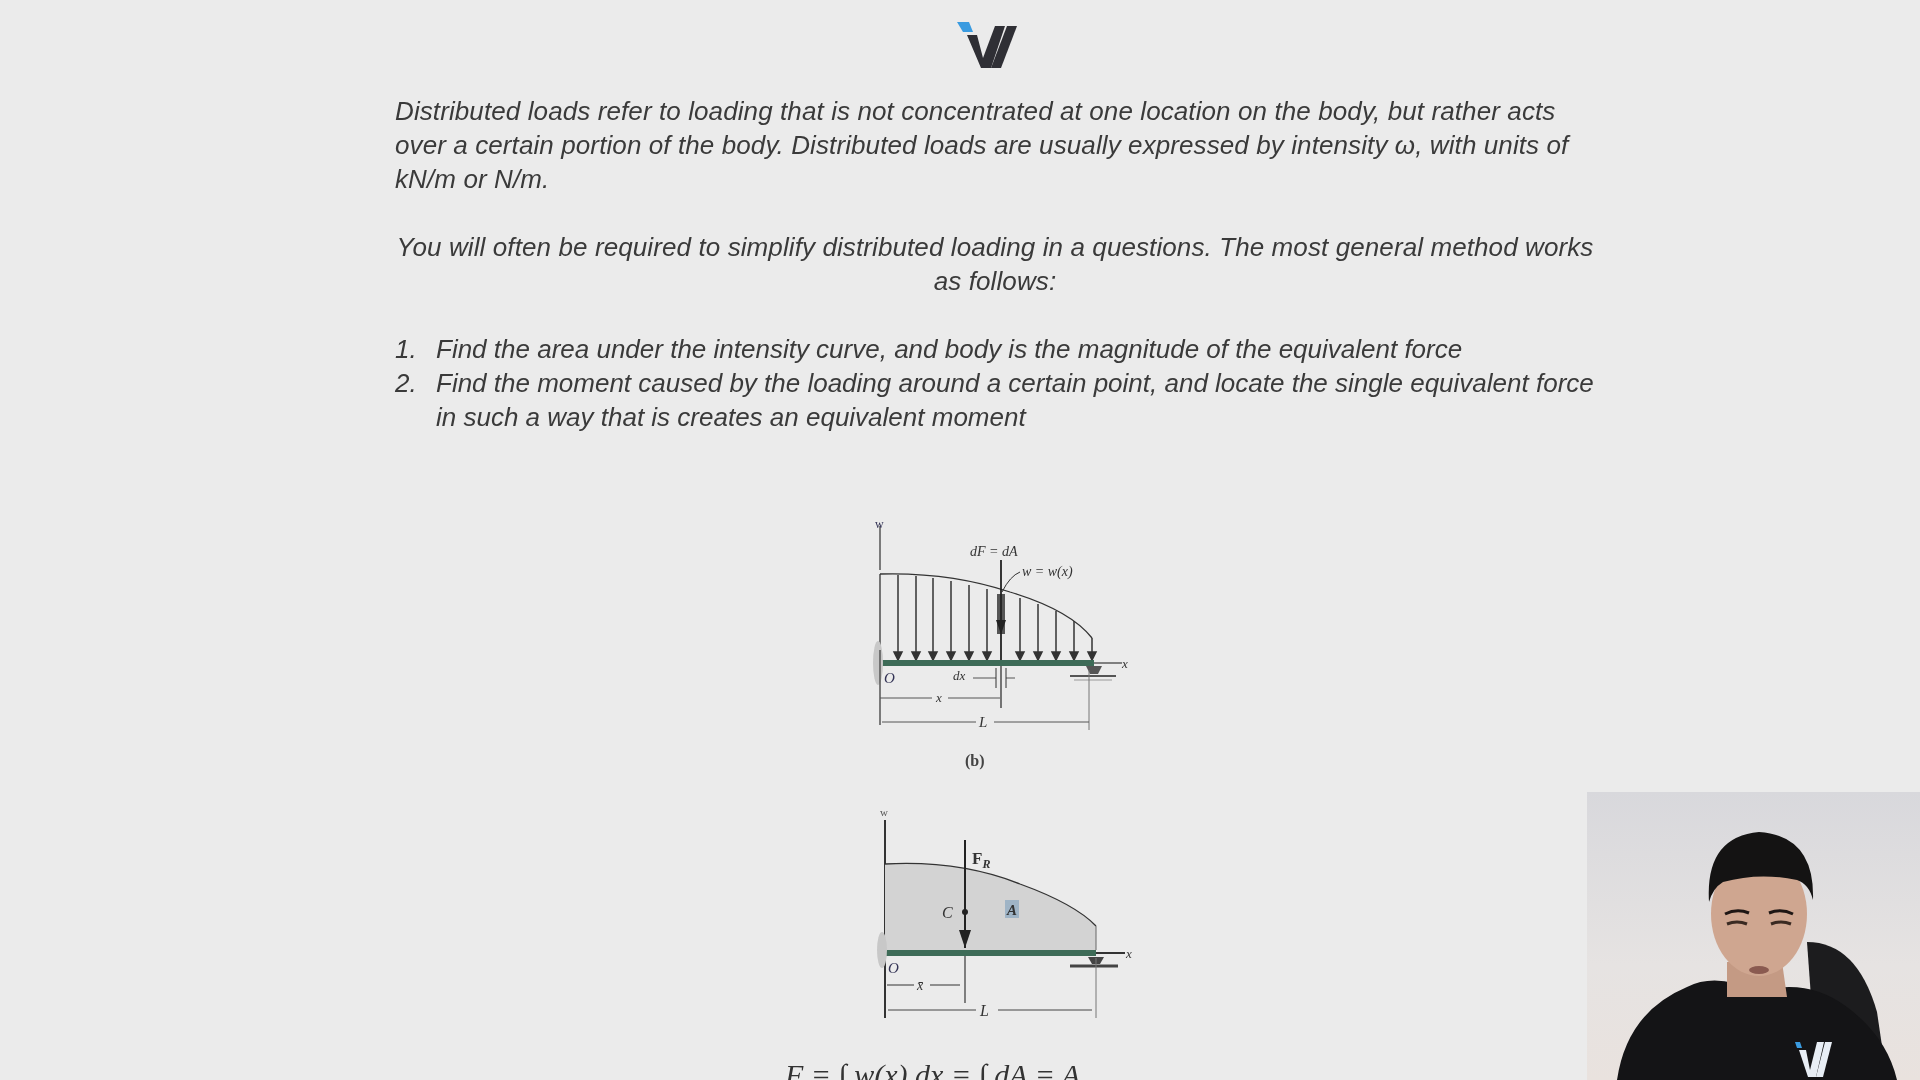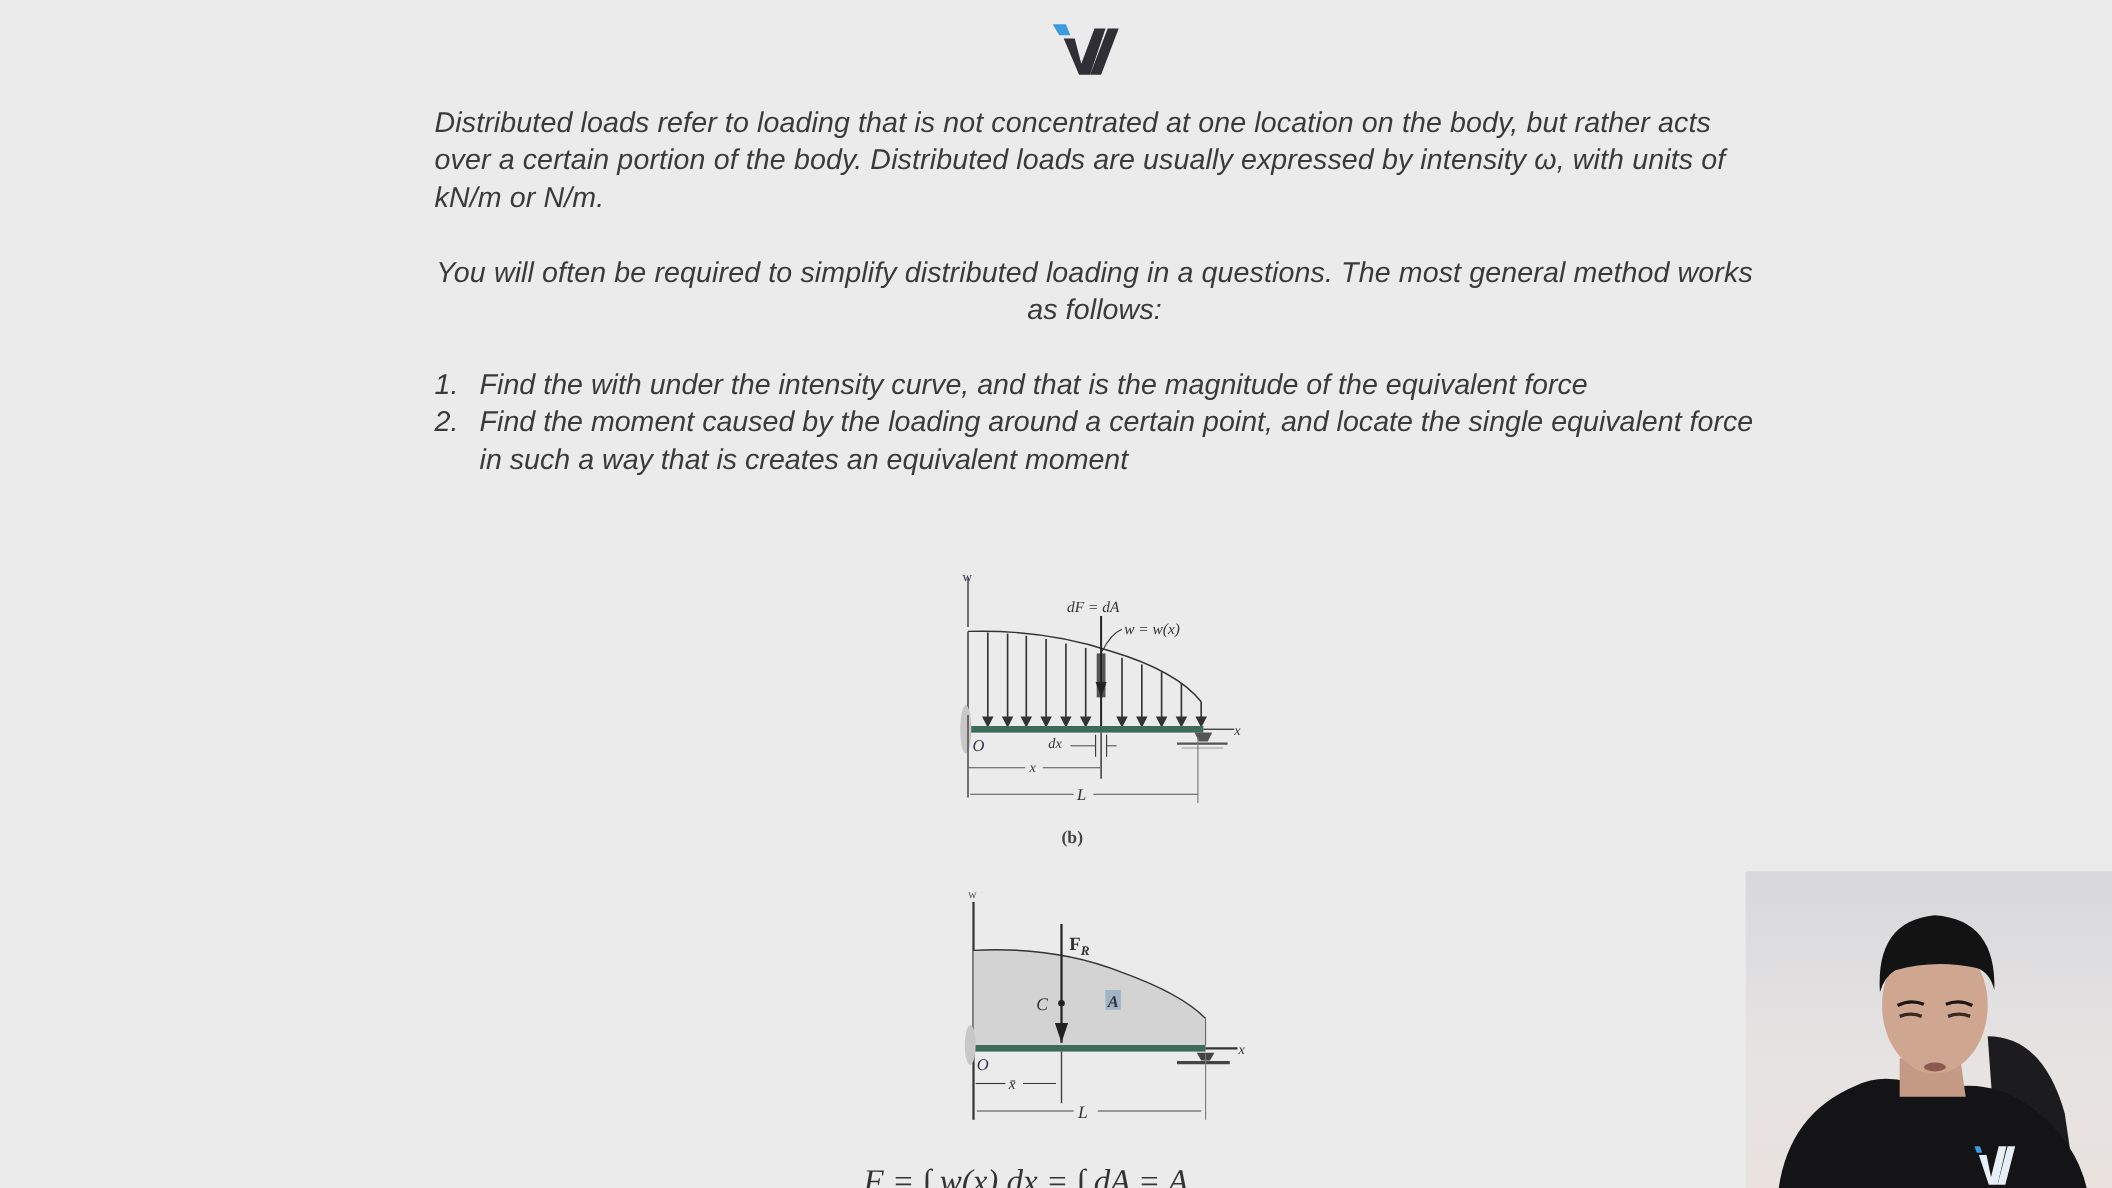--- a/index.html
+++ b/index.html
@@ -42,21 +42,21 @@
     <path d="M46 50 L64 4 L74 4 L56 50 Z" fill="#2f2f35" opacity="0"></path>
   </svg>
 </div>
 
 <div class="content">
   <p class="para">Distributed loads refer to loading that is not concentrated at one location on the body, but rather acts over a certain portion of the body. Distributed loads are usually expressed by intensity ω, with units of kN/m or N/m.</p>
   <p class="para">You will often be required to simplify distributed loading in a questions. The most general method works as follows:</p>
   <ol class="steps">
     <li>
       <span class="num">1.</span>
-      <span>Find the with under the intensity curve, and that is the magnitude of the equivalent force</span>
+      <span>Find the area under the intensity curve, and body is the magnitude of the equivalent force</span>
     </li>
     <li>
       <span class="num">2.</span>
       <span>Find the moment caused by the loading around a certain point, and locate the single equivalent force in such a way that is creates an equivalent moment</span>
     </li>
   </ol>
 </div>
 
 <div class="figure fig-b">
   <svg width="290" height="270" viewBox="0 0 290 270">

